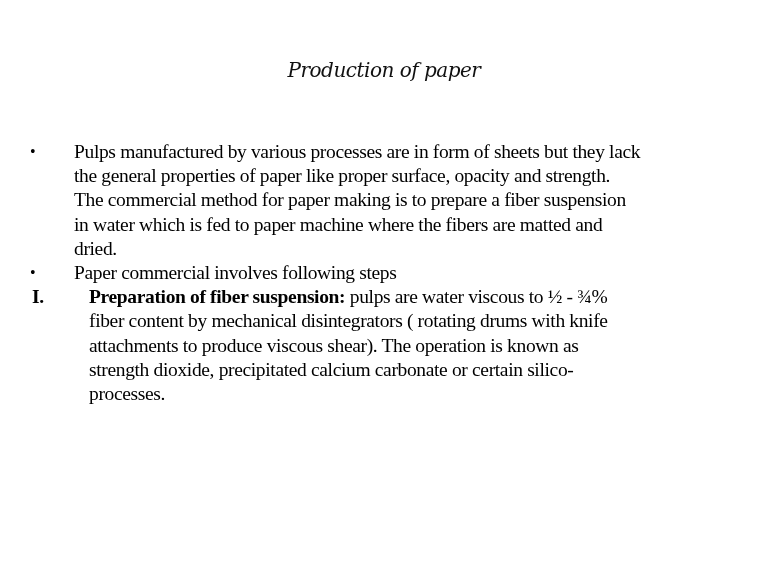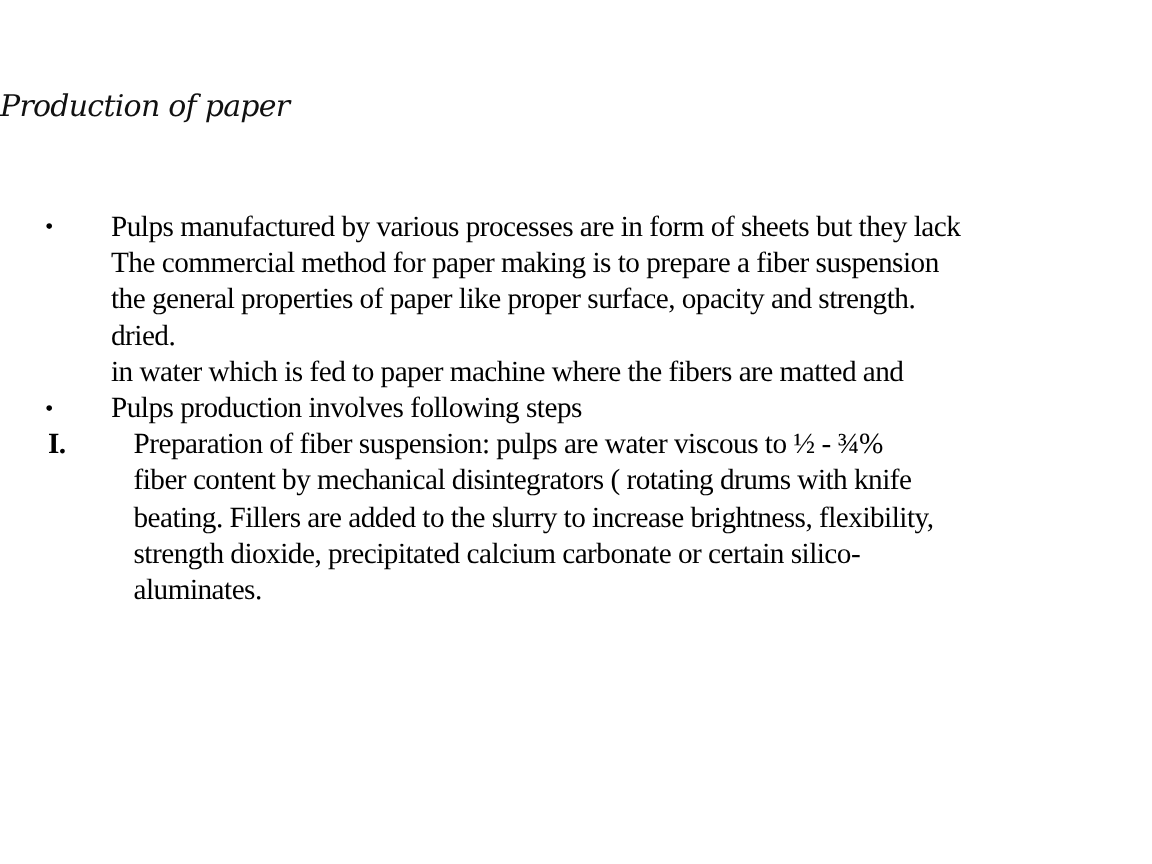--- a/index.html
+++ b/index.html
@@ -19,21 +19,21 @@
       position: absolute;
       left: 0; top: 0;
       width: 768px; height: 576px;
       background: #ffffff;
     }
     .title {
       position: absolute;
       top: 58px;
       left: 0;
       width: 768px;
-      text-align: left;
+      text-align: center;
       font-family: "DejaVu Serif", serif;
       font-style: italic;
       font-size: 20px;
       letter-spacing: -0.5px;
       color: #111;
     }
     .content {
       position: absolute;
       left: 28px;
       top: 140px;
@@ -57,52 +57,52 @@
       font-size: 16px;
     }
     .item.numbered {
       padding-left: 61px;
     }
     .item.numbered .marker {
       left: 4px;
       font-weight: bold;
     }
     .lead {
-      font-weight: normal;
+      font-weight: bold;
     }
     .line {
       display: block;
       white-space: nowrap;
     }
   </style>
 </head>
 <body>
 
 <div class="slide">
   <div class="title">Production of paper</div>
 
   <div class="content">
 
     <div class="item bullet">
       <span class="marker">•</span>
       <span class="line">Pulps manufactured by various processes are in form of sheets but they lack</span>
+      <span class="line">the general properties of paper like proper surface, opacity and strength.</span>
       <span class="line">The commercial method for paper making is to prepare a fiber suspension</span>
-      <span class="line">the general properties of paper like proper surface, opacity and strength.</span>
+      <span class="line">in water which is fed to paper machine where the fibers are matted and</span>
       <span class="line">dried.</span>
-      <span class="line">in water which is fed to paper machine where the fibers are matted and</span>
     </div>
 
     <div class="item bullet">
       <span class="marker">•</span>
-      <span class="line">Pulps production involves following steps</span>
+      <span class="line">Paper commercial involves following steps</span>
     </div>
 
     <div class="item numbered">
       <span class="marker">I.</span>
       <span class="line"><span class="lead">Preparation of fiber suspension:</span><span> pulps are water viscous to ½ - ¾%</span></span>
       <span class="line">fiber content by mechanical disintegrators ( rotating drums with knife</span>
-      <span class="line">beating. Fillers are added to the slurry to increase brightness, flexibility,</span>
+      <span class="line">attachments to produce viscous shear). The operation is known as</span>
       <span class="line">strength dioxide, precipitated calcium carbonate or certain silico-</span>
-      <span class="line">aluminates.</span>
+      <span class="line">processes.</span>
     </div>
 
   </div>
 </div>
 
 </body></html>

